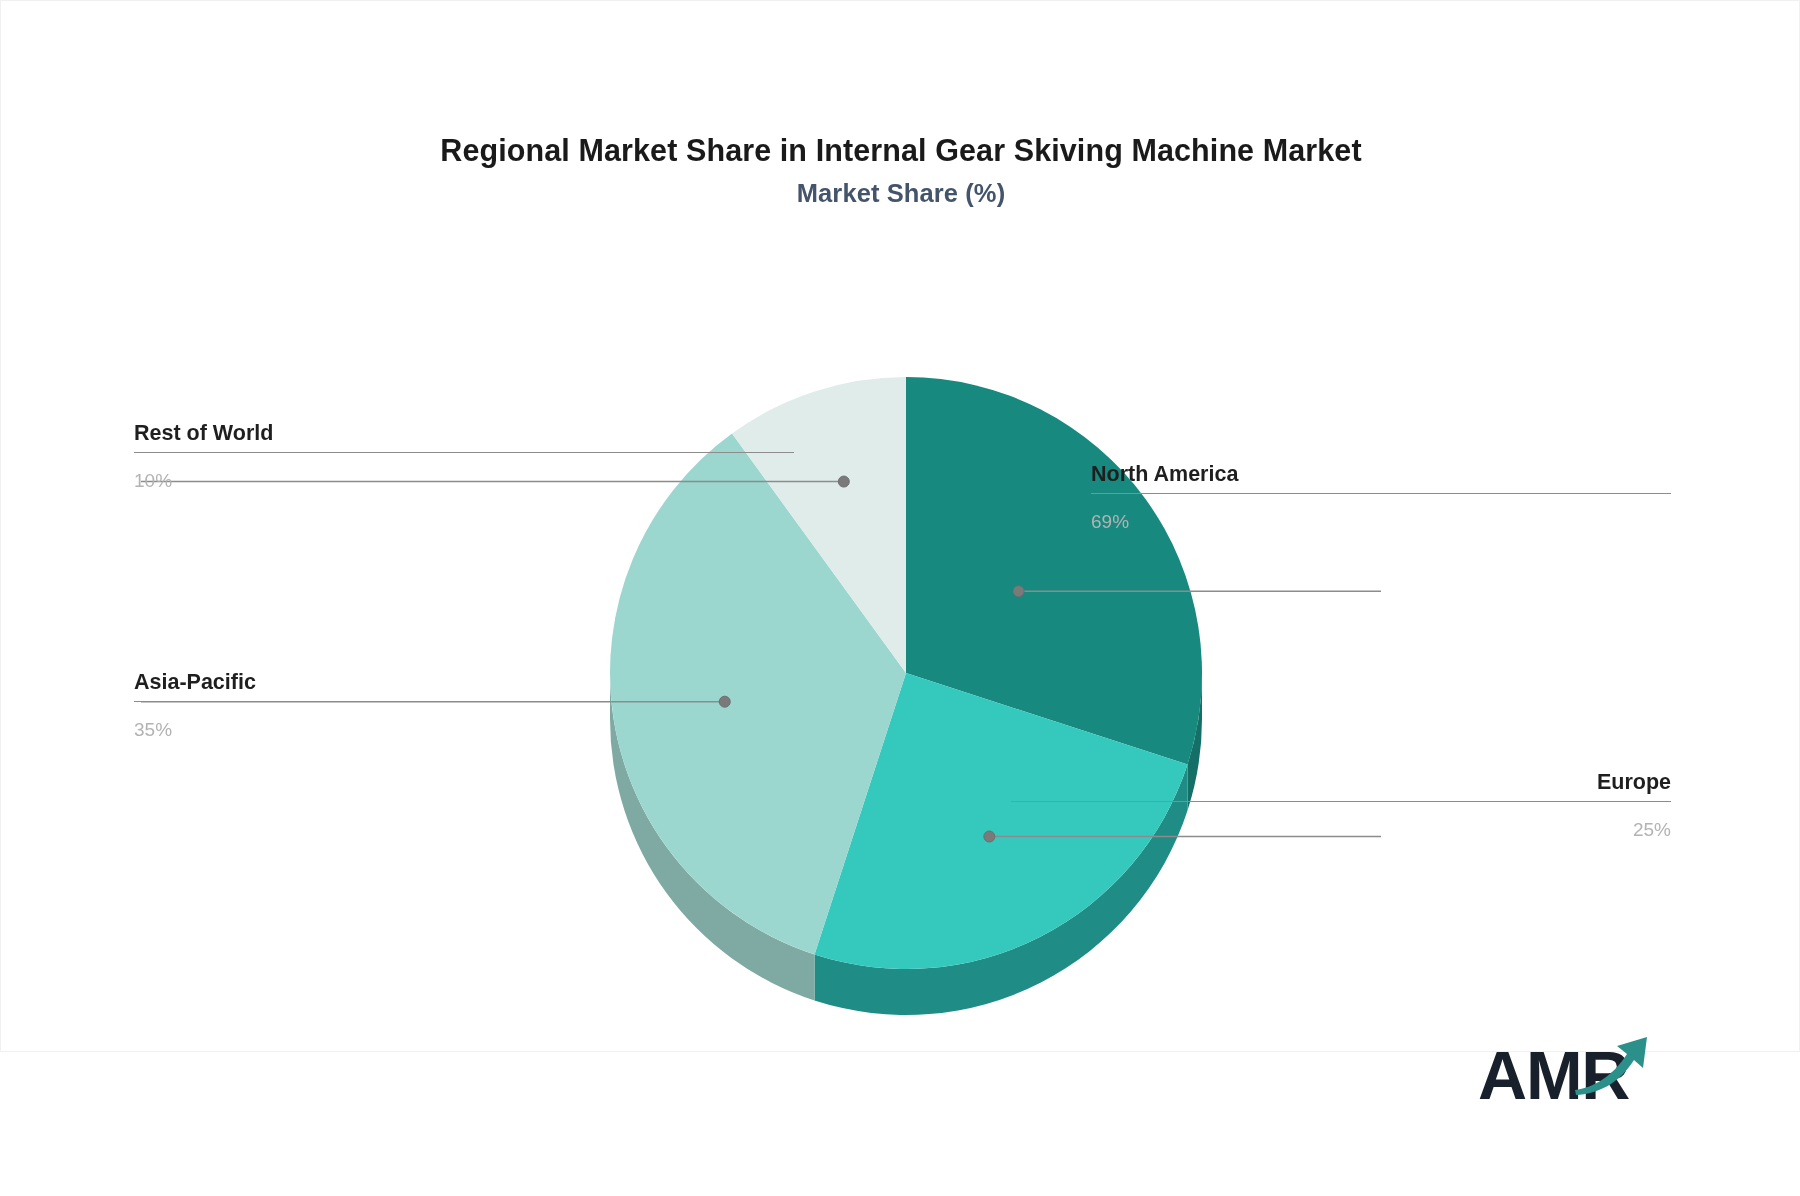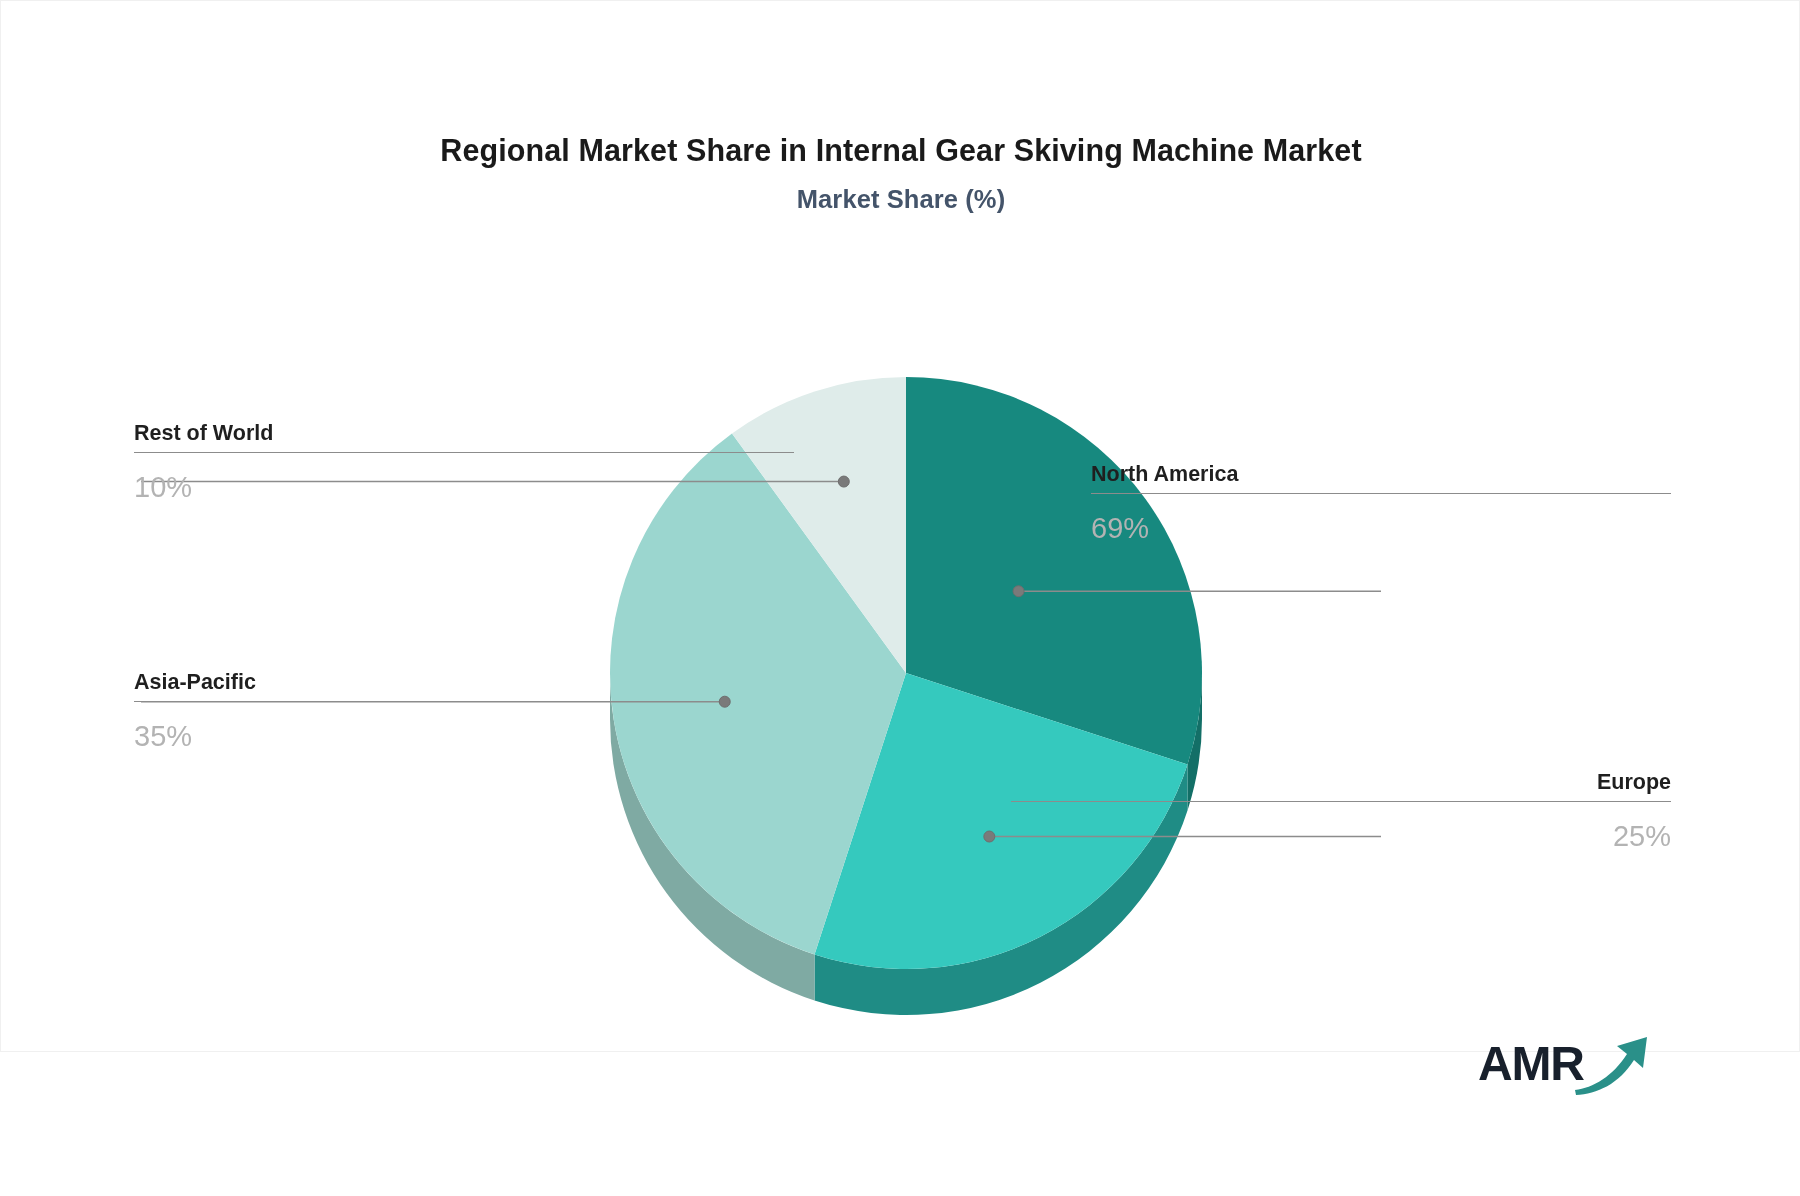--- a/index.html
+++ b/index.html
@@ -29,21 +29,21 @@
     left: 0;
     width: 1800px;
     text-align: center;
     font-size: 30.5px;
     font-weight: bold;
     color: #1a1a1a;
     letter-spacing: 0.1px;
   }
   #chart-subtitle {
     position: absolute;
-    top: 184px;
+    top: 178px;
     left: 0;
     width: 1800px;
     text-align: center;
     font-size: 25.5px;
     font-weight: bold;
     color: #44546a;
     letter-spacing: 0.1px;
   }
 
   
@@ -65,21 +65,21 @@
     white-space: nowrap;
     line-height: 1.25;
     font-weight: bold;
   }
   .callout .cl-rule {
     height: 0;
     border-top: 1.6px solid #8c8c8c;
     margin: 5px 0 4px 0;
   }
   .callout .cl-value {
-    font-size: 29px;
+    font-size: 19px;
     color: #b3b3b3;
     white-space: nowrap;
     line-height: 1.25;
     margin-top: 16px;
   }
   .callout.left { text-align: left; }
   .callout.right { text-align: right; }
 
   #callout-rest-of-world { left: 133px; top: 419px; width: 660px; }
   #callout-asia-pacific  { left: 133px; top: 668px; width: 530px; }
@@ -91,21 +91,21 @@
     position: absolute;
     left: 1477px;
     top: 1027px;
     width: 175px;
     height: 80px;
   }
   #amr-wordmark {
     position: absolute;
     left: 0;
     top: 8px;
-    font-size: 48px;
+    font-size: 68px;
     font-weight: bold;
     color: #18202c;
     letter-spacing: -1.2px;
     font-family: "Liberation Sans", sans-serif;
   }
   #amr-arrow {
     position: absolute;
     left: 95px;
     top: 0px;
   }

